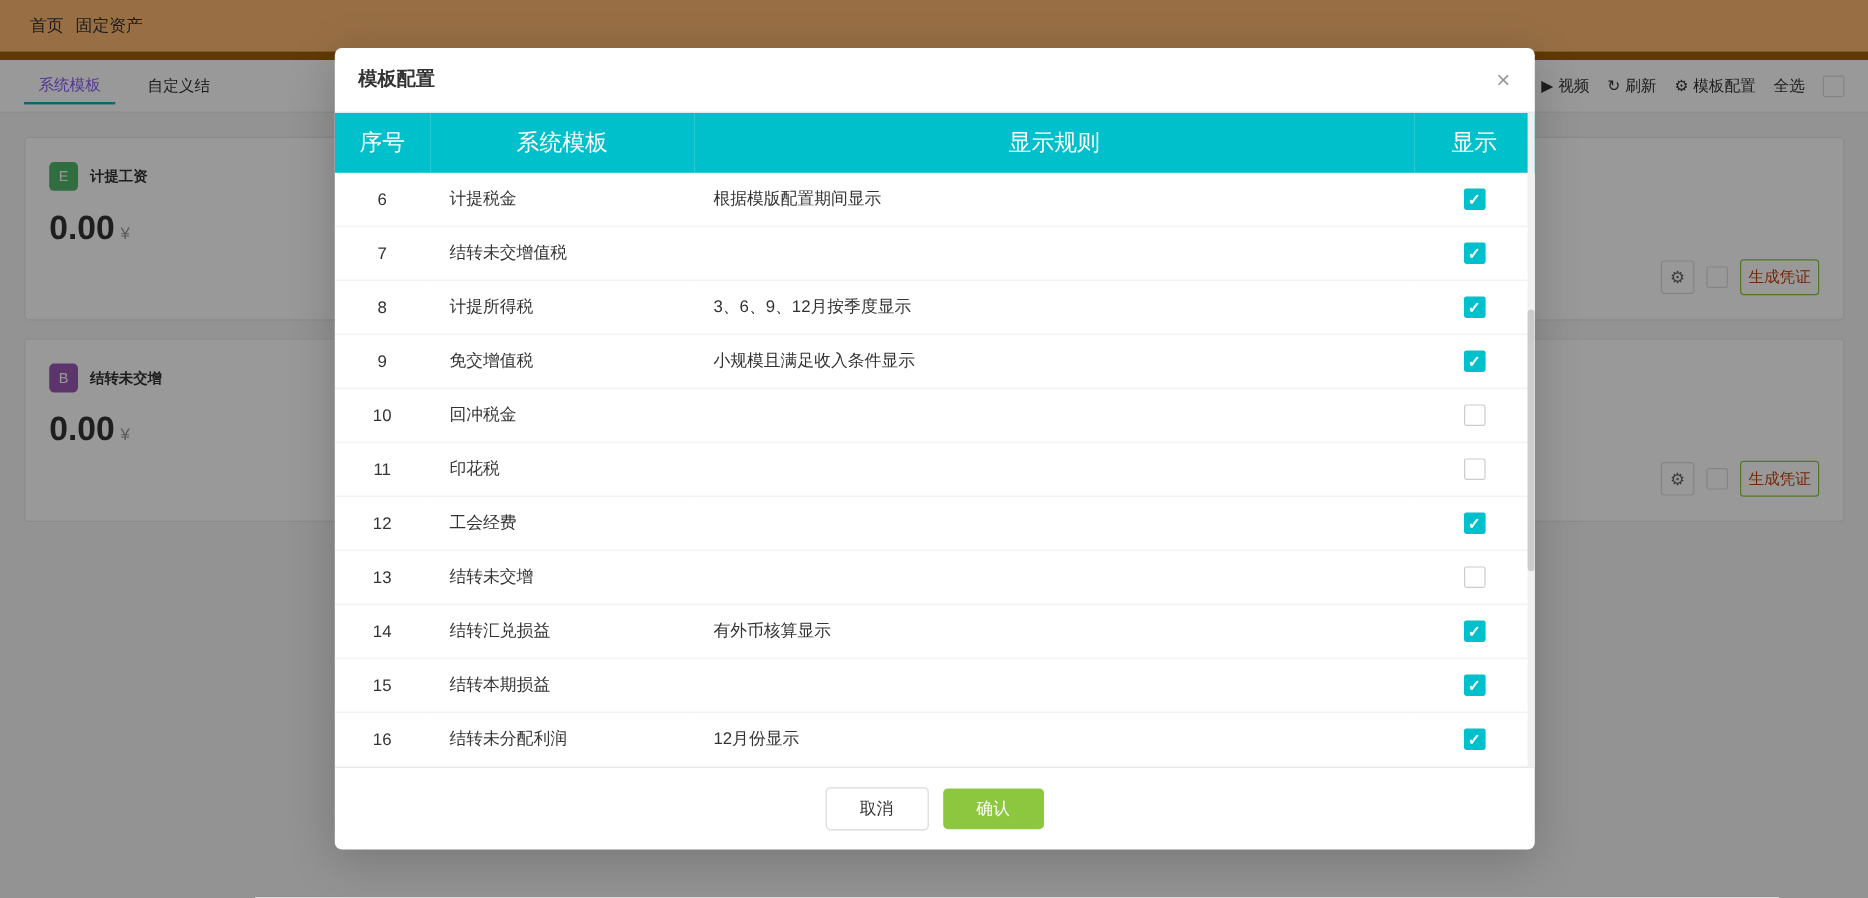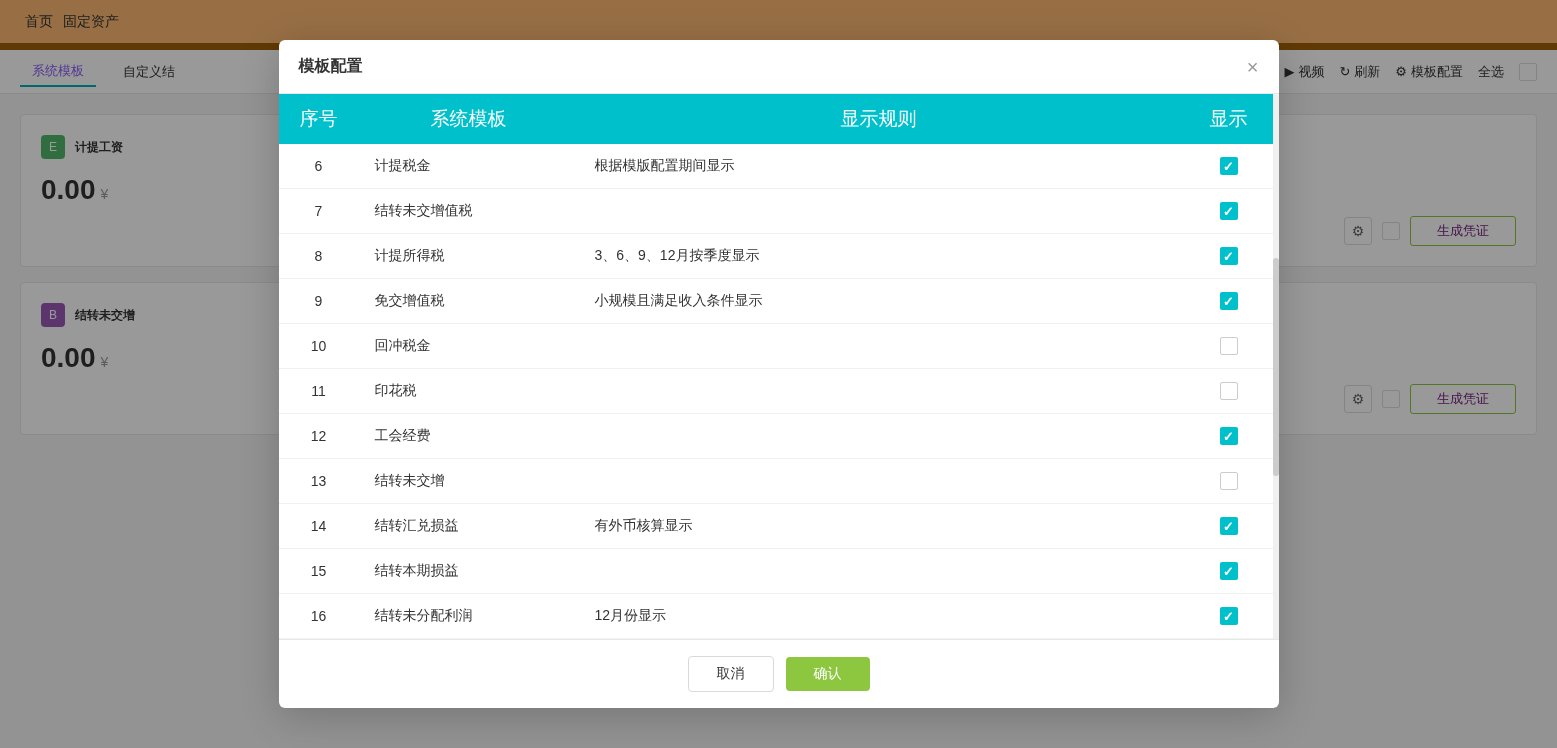--- a/index.html
+++ b/index.html
@@ -136,23 +136,23 @@
       color: #666;
     }
     .check-box-outline {
       width: 18px; height: 18px;
       border: 1px solid #ddd;
       border-radius: 2px;
       cursor: pointer;
     }
     .generate-btn {
       border: 1px solid #8dc63f;
-      color: #701a75;
-      background: #fff;
-      padding: 5px 26px;
+      color: #c2410c;
+      background: #fff;
+      padding: 5px 6px;
       border-radius: 3px;
       cursor: pointer;
       font-size: 13px;
     }
 
     
     .overlay {
       position: absolute;
       top: 0; left: 0;
       width: 100%; height: 100%;

